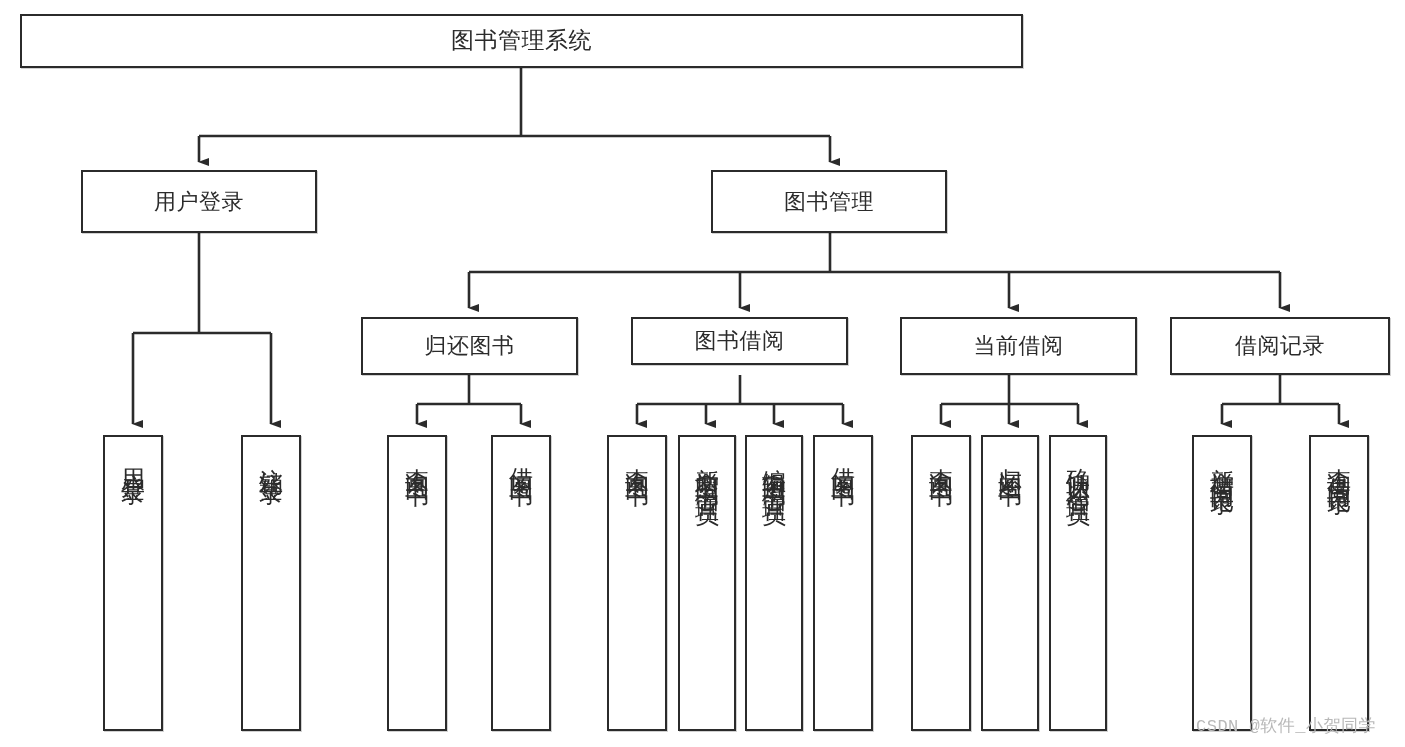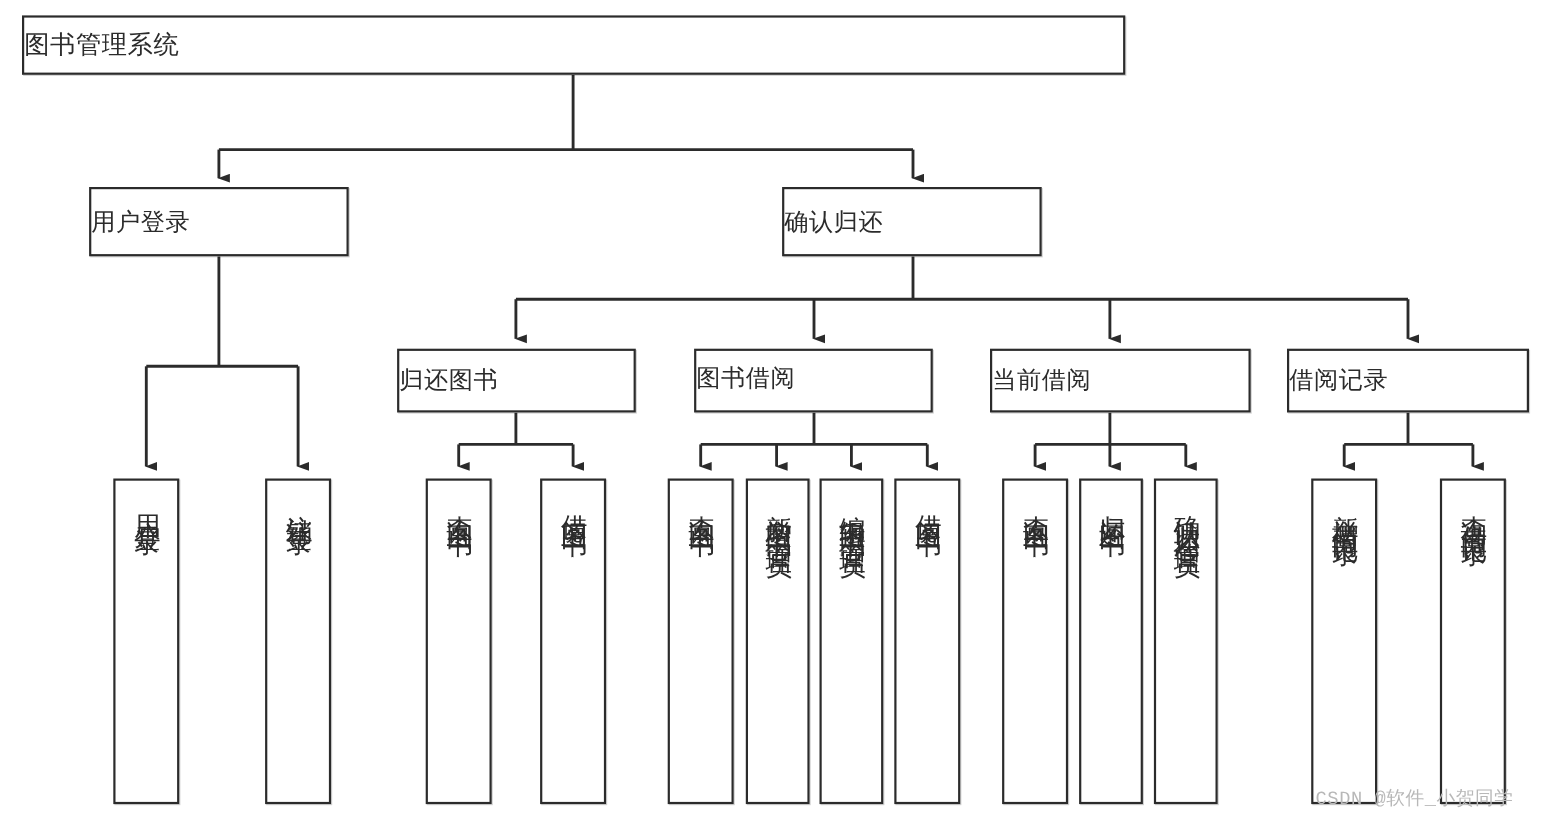--- a/index.html
+++ b/index.html
@@ -21,21 +21,21 @@
     width:1405px;height:747px;
     pointer-events:none;
   }
   .node{
     position:absolute;
     box-sizing:border-box;
     background:#ffffff;
     border:2px solid #2b2b2b;
     display:flex;
     align-items:center;
-    justify-content:flex-start;
+    justify-content:center;
     color:#2b2b2b;
     box-shadow:1px 1px 0 rgba(0,0,0,0.18);
   }
   .node .label{
     display:block;
     line-height:1.18;
     letter-spacing:0.5px;
     white-space:nowrap;
   }
   
@@ -121,27 +121,27 @@
   </svg>
 
   <div class="node h root" style="left:20px;top:14px;width:1003px;height:54px;">
     <span class="label">图书管理系统</span>
   </div>
 
   <div class="node h" style="left:81px;top:170px;width:236px;height:63px;">
     <span class="label">用户登录</span>
   </div>
   <div class="node h" style="left:711px;top:170px;width:236px;height:63px;">
-    <span class="label">确认归还</span>
+    <span class="label">图书管理</span>
   </div>
 
   <div class="node h" style="left:361px;top:317px;width:217px;height:58px;">
     <span class="label">归还图书</span>
   </div>
-  <div class="node h" style="left:631px;top:317px;width:217px;height:58px;font-family:Liberation Mono, monospace;">
+  <div class="node h" style="left:631px;top:317px;width:217px;height:48px;">
     <span class="label">图书借阅</span>
   </div>
   <div class="node h" style="left:900px;top:317px;width:237px;height:58px;">
     <span class="label">当前借阅</span>
   </div>
   <div class="node h" style="left:1170px;top:317px;width:220px;height:58px;">
     <span class="label">借阅记录</span>
   </div>
 
   <div class="node v" style="left:103px;top:435px;width:60px;height:296px;">

